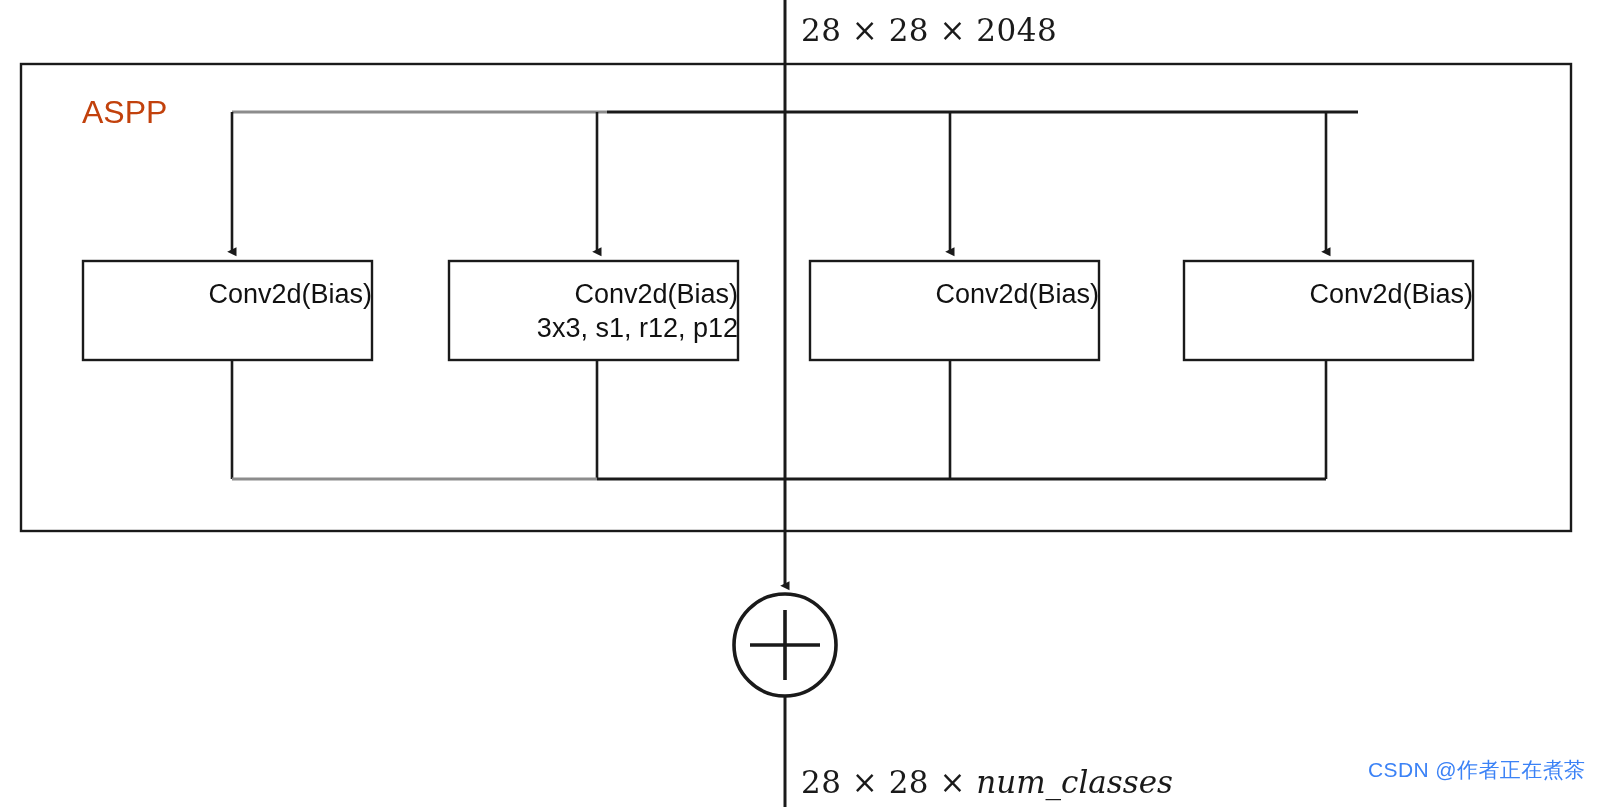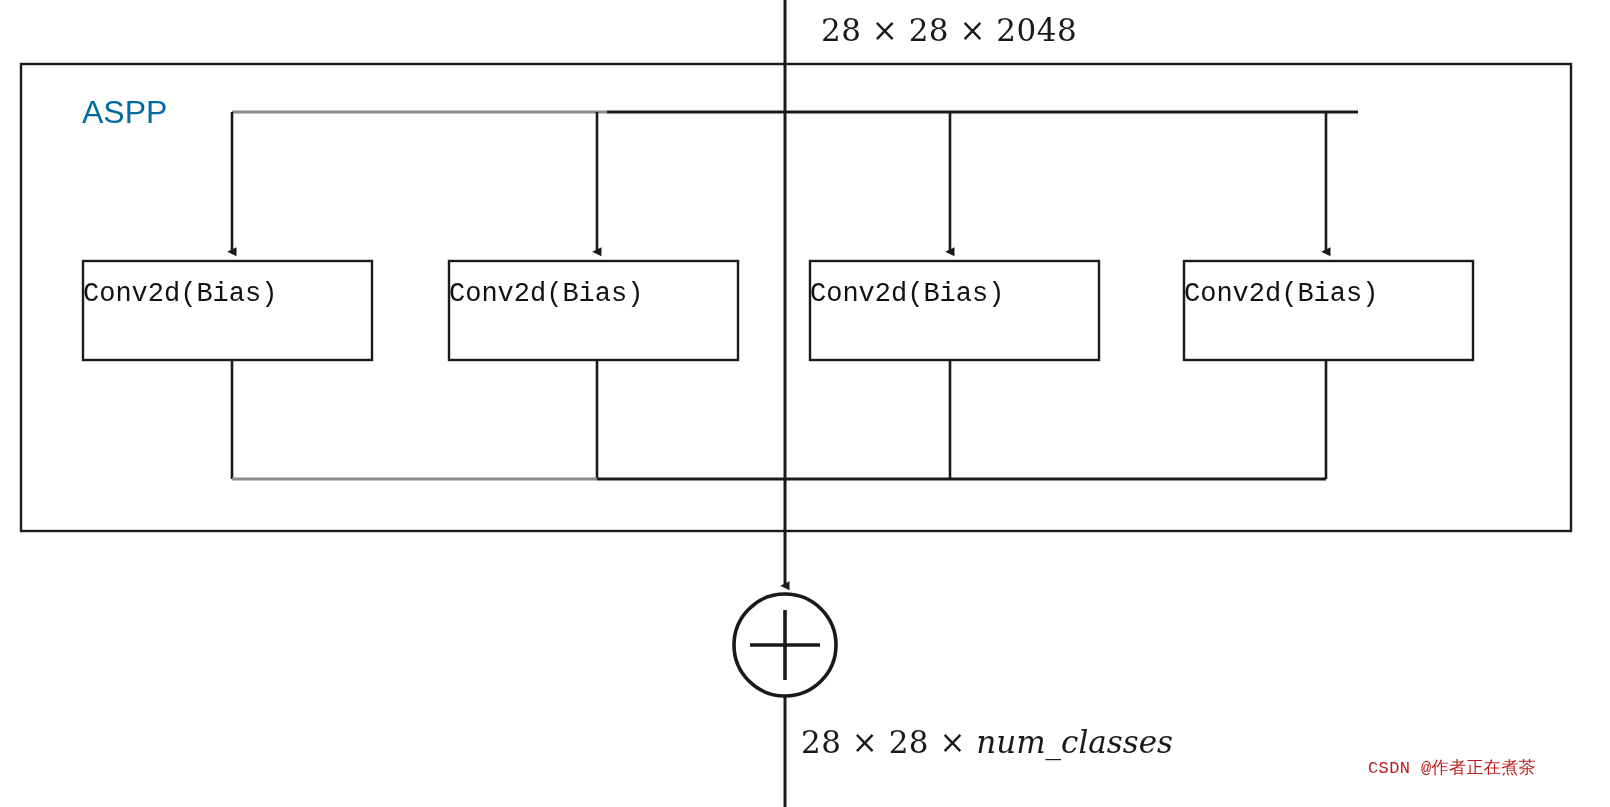--- a/index.html
+++ b/index.html
@@ -35,53 +35,53 @@
     letter-spacing: 0.5px;
     color: #1a1a1a;
   }
   .serif-italic {
     font-family: "DejaVu Serif", "Liberation Serif", serif;
     font-style: italic;
     font-size: 31px;
     color: #1a1a1a;
   }
   #label-top {
-    left: 821px;
+    left: 801px;
     top: 12px;
   }
   #label-bottom {
     left: 801px;
-    top: 724px;
+    top: 764px;
   }
   #aspp-title {
     left: 82px;
     top: 94px;
     font-size: 32px;
-    color: #0369a1;
+    color: #c2410c;
   }
   .conv-box-label {
     position: absolute;
-    text-align: left;
-    font-family: Liberation Mono, monospace;
+    text-align: right;
+    font-family: Liberation Sans, sans-serif;
     font-size: 27px;
     line-height: 34px;
     color: #111111;
     pointer-events: none;
   }
   .conv-line {
     display: block;
     white-space: nowrap;
   }
   #watermark {
     position: absolute;
     left: 1368px;
     top: 756px;
-    font-size: 17px;
-    color: #b91c1c;
-    font-family: Liberation Mono, monospace;
+    font-size: 21px;
+    color: #3b82f6;
+    font-family: Liberation Sans, sans-serif;
     letter-spacing: 0.4px;
   }
 </style>
 </head>
 <body>
 
 <div id="canvas">
 
   <svg id="diagram-svg" viewBox="0 0 1610 807" xmlns="http://www.w3.org/2000/svg">
     <defs>
@@ -129,20 +129,21 @@
   <div class="txt" id="aspp-title">ASPP</div>
 
   <div class="txt serif-label" id="label-top">28 × 28 × 2048</div>
 
   <div class="conv-box-label" style="left:83px; top:277px; width:289px;">
     <span class="conv-line">Conv2d(Bias)</span>
   </div>
 
   <div class="conv-box-label" style="left:449px; top:277px; width:289px;">
     <span class="conv-line">Conv2d(Bias)</span>
+    <span class="conv-line">3x3, s1, r12, p12</span>
   </div>
 
   <div class="conv-box-label" style="left:810px; top:277px; width:289px;">
     <span class="conv-line">Conv2d(Bias)</span>
   </div>
 
   <div class="conv-box-label" style="left:1184px; top:277px; width:289px;">
     <span class="conv-line">Conv2d(Bias)</span>
   </div>
 

